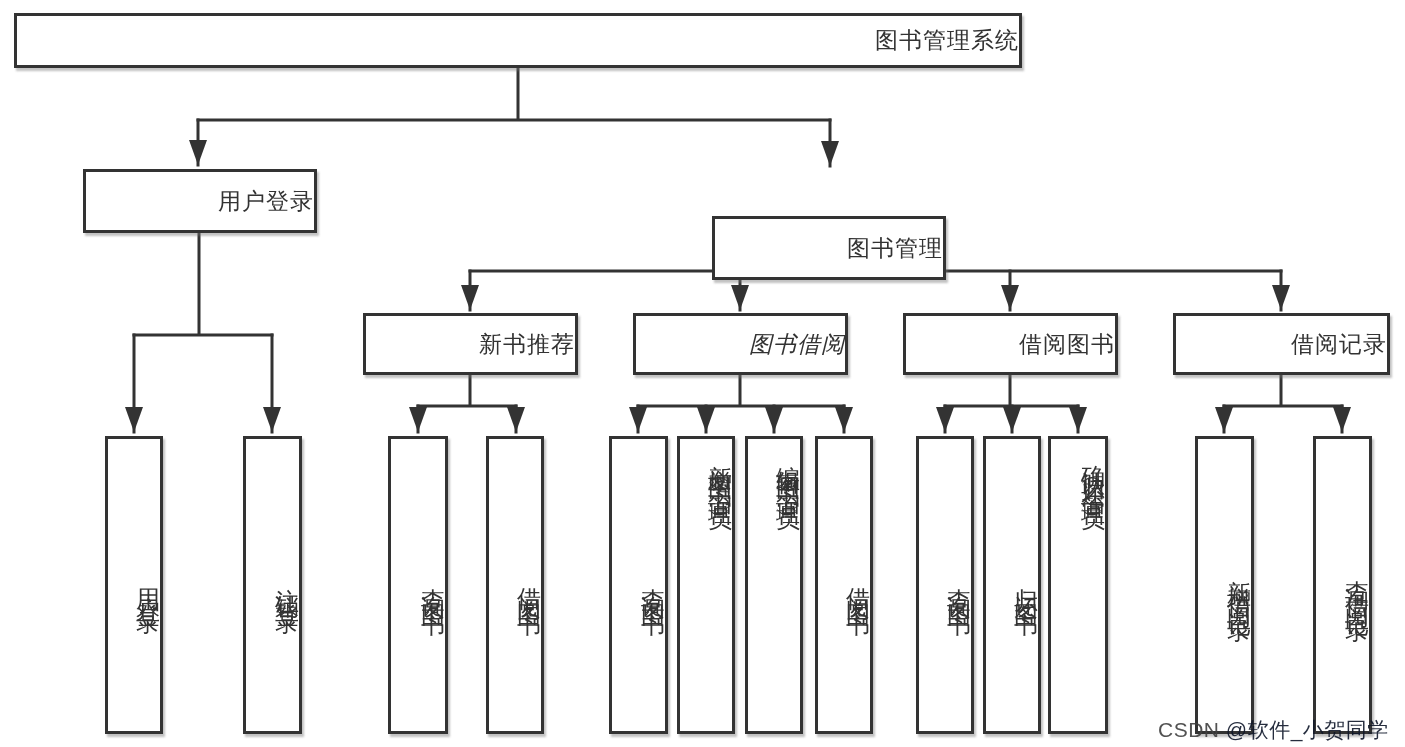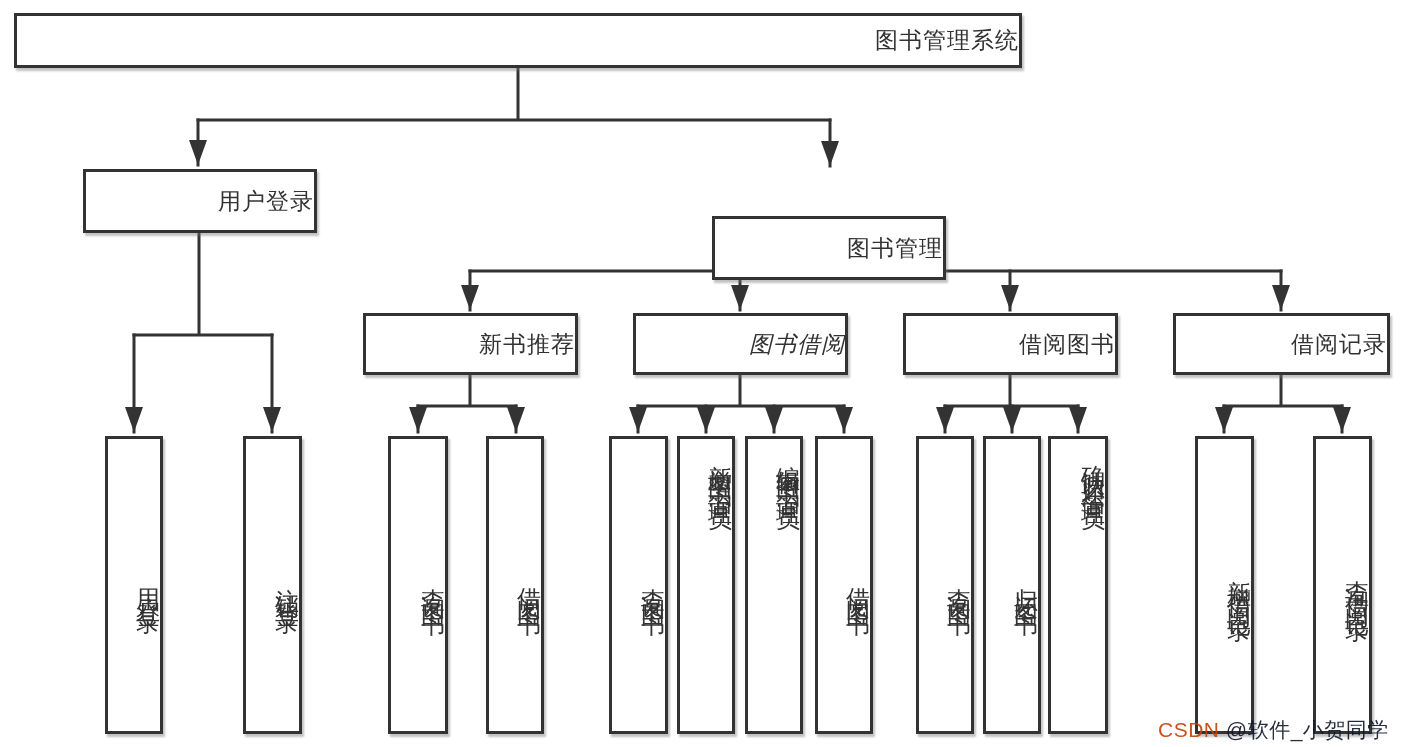--- a/index.html
+++ b/index.html
@@ -49,21 +49,21 @@
   }
   .watermark{
     position:absolute;
     left:1158px;top:716px;
     z-index:2;
     font-size:21px;
     white-space:nowrap;
     letter-spacing:0.5px;
     opacity:0.9;
   }
-  .watermark .wm-prefix{color:#c2410c;}
+  .watermark .wm-prefix{color:#404040;}
   .watermark .wm-handle{color:#0f172a;}
 </style>
 </head>
 <body>
 
 <div class="canvas">
 
   <svg class="connectors" width="1405" height="747" viewBox="0 0 1405 747">
     <defs>
       <marker id="arrow" markerUnits="userSpaceOnUse" markerWidth="28" markerHeight="20" refX="25" refY="9" orient="auto">

